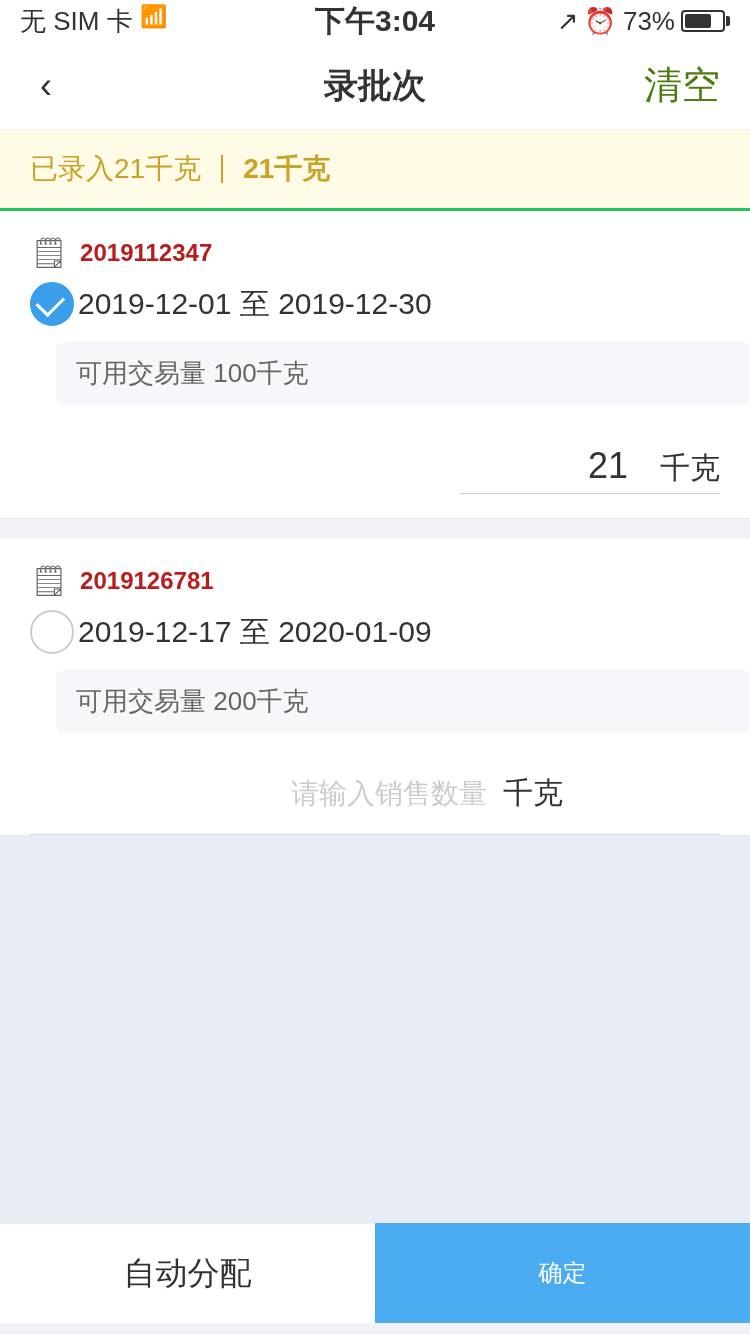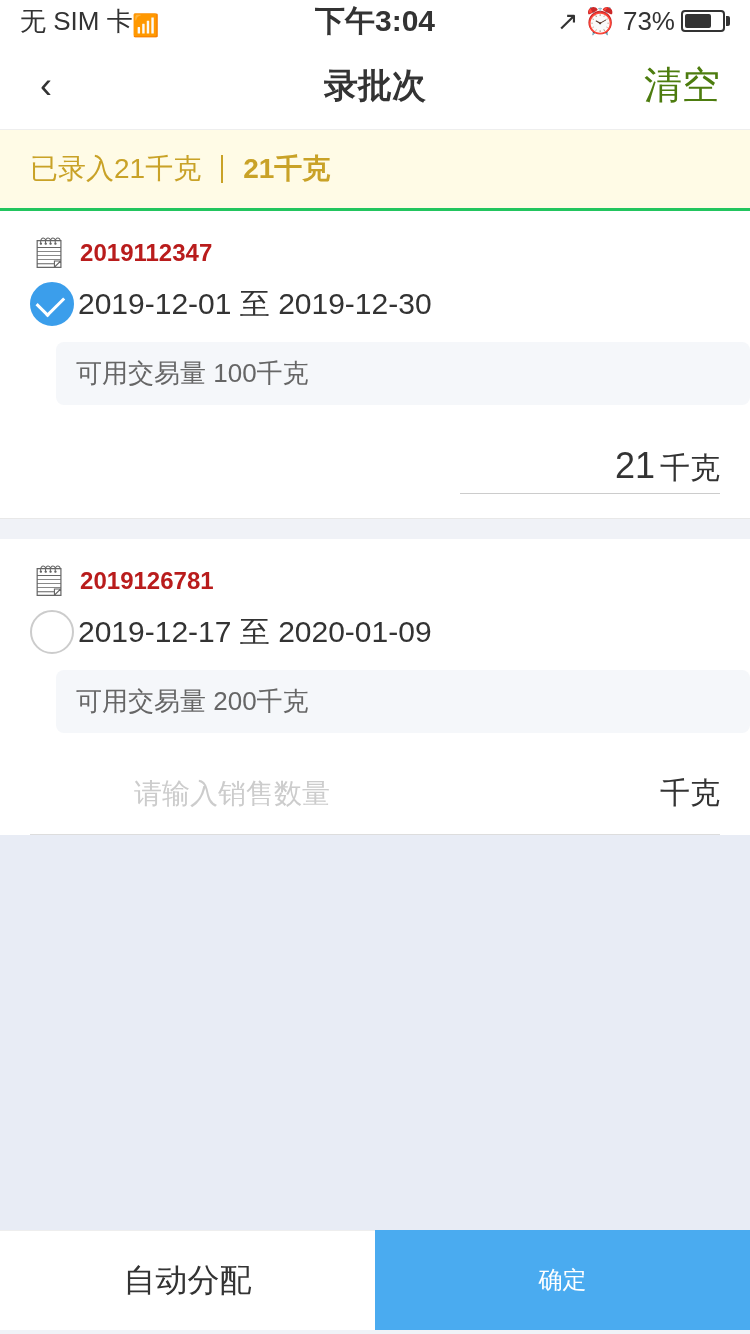--- a/index.html
+++ b/index.html
@@ -19,22 +19,22 @@
       background: #fff;
       display: flex;
       align-items: center;
       justify-content: space-between;
       padding: 0 20px;
       font-size: 26px;
       font-weight: 500;
     }
     .status-left {
       display: flex;
-      align-items: flex-end;
-      gap: 0;
+      align-items: flex-start;
+      gap: 8px;
     }
     .status-center {
       font-size: 30px;
       font-weight: 600;
       position: absolute;
       left: 50%;
       transform: translateX(-50%);
     }
     .status-right {
       display: flex;
@@ -230,21 +230,21 @@
     }
 
     
     .input-section {
       background: #fff;
       padding: 0 30px;
     }
     .input-line {
       display: flex;
       align-items: center;
-      justify-content: space-between;
+      justify-content: center;
       padding: 20px 0;
       gap: 16px;
       border-bottom: 1px solid #ddd;
     }
     .input-unit {
       font-size: 30px;
       color: #333;
     }
 
     
@@ -252,21 +252,21 @@
       background: #e8ecf5;
       flex: 1;
       min-height: 380px;
     }
 
     
     .bottom-bar {
       height: 100px;
       display: flex;
       position: fixed;
-      bottom: 4px;
+      bottom: 11px;
       width: 750px;
       background: #fff;
     }
     .bottom-auto {
       flex: 1;
       display: flex;
       align-items: center;
       justify-content: center;
       font-size: 32px;
       color: #333;
@@ -357,21 +357,21 @@
         <span class="batch-date">2019-12-01 至 2019-12-30</span>
       </div>
     </div>
     <div class="batch-availability-wrapper">
       <div class="batch-availability">可用交易量 100千克</div>
     </div>
 
     <div class="quantity-row">
       <div style="flex:1;"></div>
       <div style="display:flex;flex-direction:column;align-items:flex-end;gap:4px;">
-        <div style="display:flex;align-items:baseline;gap:5px;">
+        <div style="display:flex;align-items:baseline;gap:32px;">
           <span class="quantity-value">21</span>
           <span class="quantity-unit">千克</span>
         </div>
         <div style="width:260px;height:1px;background:#ccc;"></div>
       </div>
     </div>
 
     <div class="separator"></div>
 
     <div class="batch-item">

